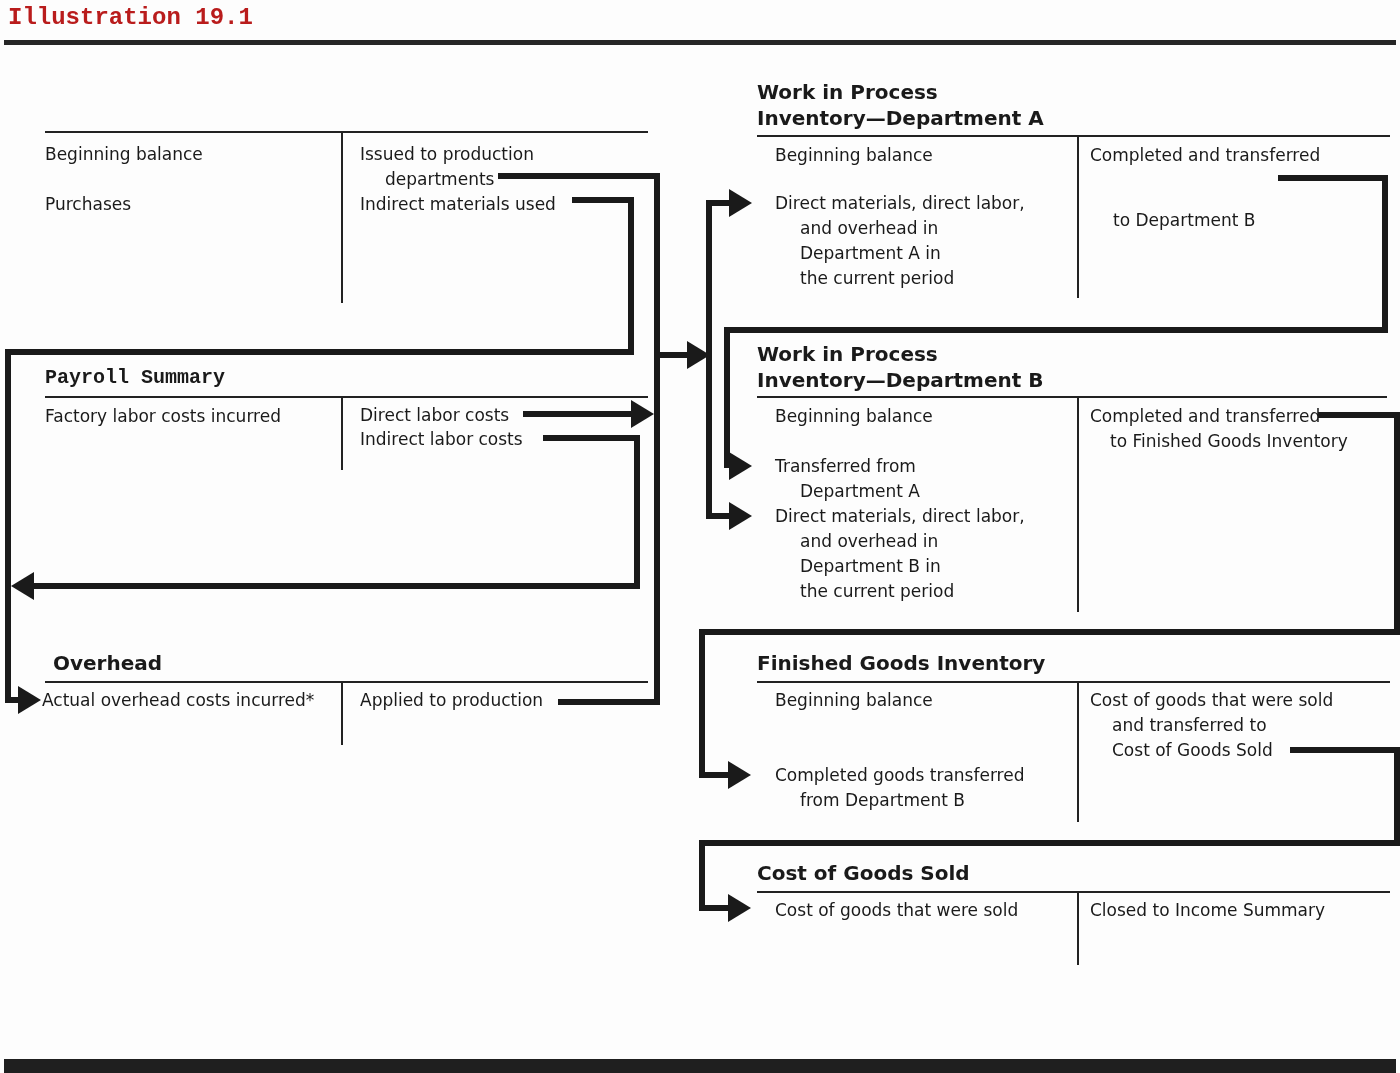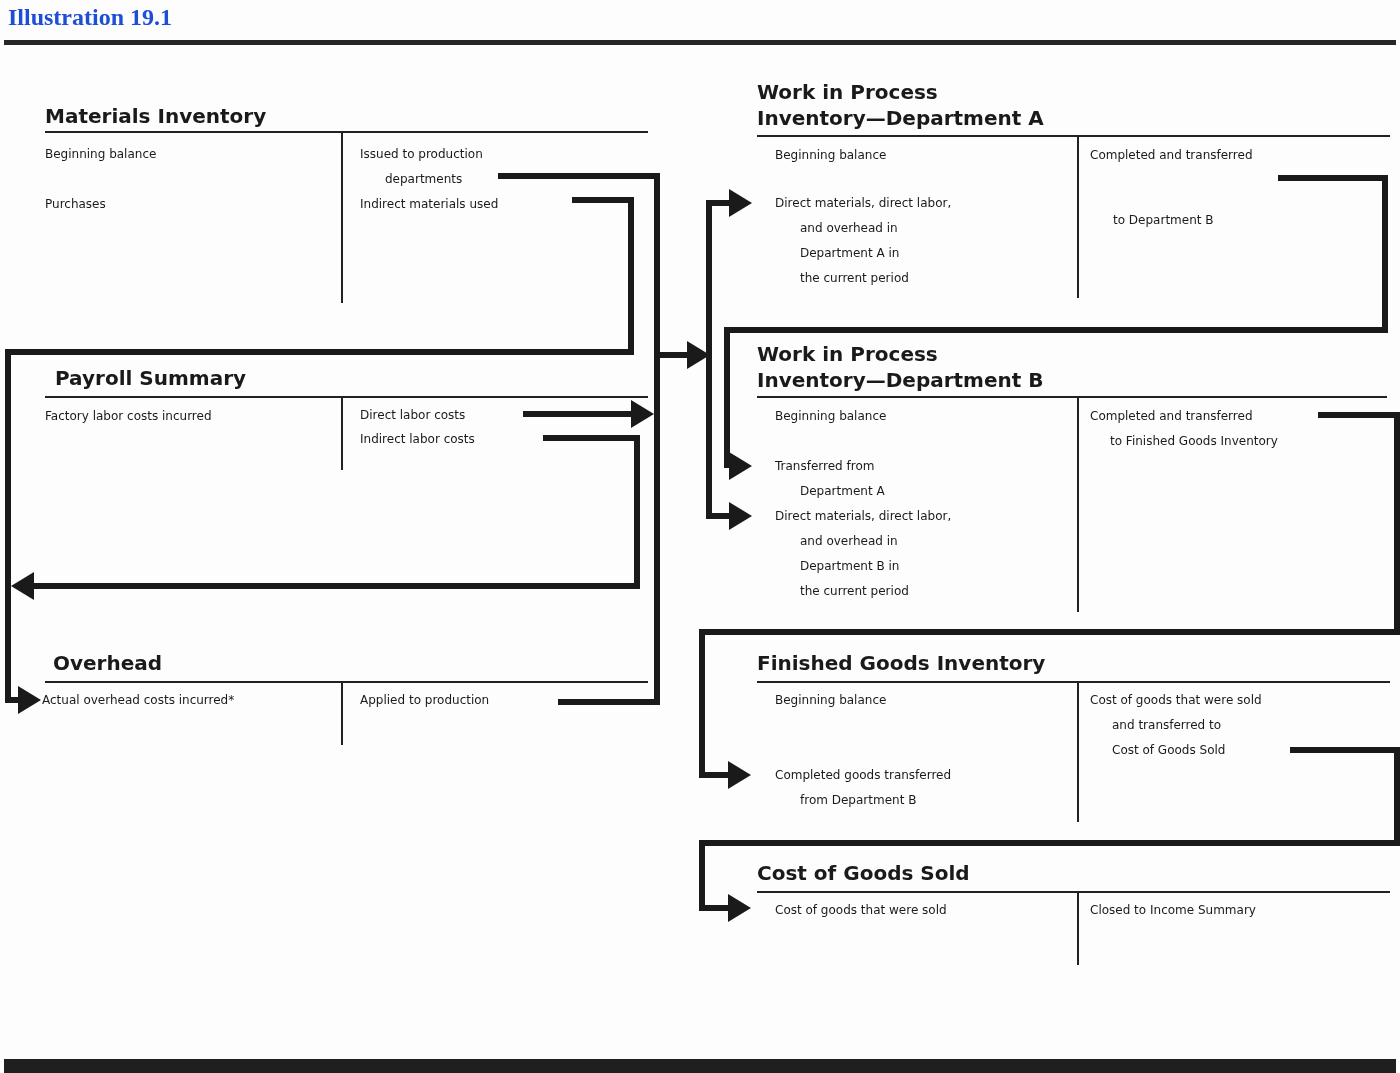--- a/index.html
+++ b/index.html
@@ -3,24 +3,24 @@
 <meta charset="utf-8">
 <style>
   * { margin:0; padding:0; box-sizing:border-box; }
   html,body { background:#ffffff; }
   #page {
     position:relative; width:1400px; height:1073px;
     background:#fdfdfd; color:#1a1a1a;
     font-family:"DejaVu Sans", sans-serif; overflow:hidden;
   }
   .heading-label, .heading-title {
-    position:absolute; font-family:Liberation Serif, serif;
-    font-weight:bold; font-size:24px; white-space:nowrap; color:#1d4ed8;
+    position:absolute; font-family:Liberation Mono, monospace;
+    font-weight:bold; font-size:24px; white-space:nowrap; color:#b91c1c;
   }
-  .t { position:absolute; font-size:12px; line-height:24px; white-space:nowrap; }
+  .t { position:absolute; font-size:17px; line-height:24px; white-space:nowrap; }
   .acct-title { position:absolute; font-weight:bold; font-size:20px; line-height:26px; text-align:left; white-space:nowrap; }
   .thin-h { position:absolute; height:2px; background:#222; }
   .thin-v { position:absolute; width:2px; background:#222; }
   .thick-h { position:absolute; height:6px; background:#1a1a1a; }
   .thick-v { position:absolute; width:6px; background:#1a1a1a; }
   .arr-r { position:absolute; width:0; height:0;
     border-top:14px solid transparent; border-bottom:14px solid transparent;
     border-left:23px solid #1a1a1a; }
   .arr-l { position:absolute; width:0; height:0;
     border-top:14px solid transparent; border-bottom:14px solid transparent;
@@ -29,30 +29,29 @@
   .footnote { position:absolute; font-size:15px; white-space:nowrap; }
 </style>
 </head>
 <body>
 
 <div id="page">
 
   <div class="heading-label" style="left:8px; top:4px;">Illustration 19.1</div>
   <div class="rule" style="left:4px; top:40px; width:1392px; height:5px;"></div>
 
-  <div class="acct-title" style="left:45px; top:103px; width:600px;">Materials Inventory</div>
   <div class="thin-h" style="left:45px; top:131px; width:603px;"></div>
   <div class="thin-v" style="left:341px; top:133px; height:170px;"></div>
   <div class="t" style="left:45px; top:142px;">Beginning balance</div>
   <div class="t" style="left:45px; top:192px;">Purchases</div>
   <div class="t" style="left:360px; top:142px;">Issued to production</div>
   <div class="t" style="left:385px; top:167px;">departments</div>
   <div class="t" style="left:360px; top:192px;">Indirect materials used</div>
 
-  <div class="acct-title" style="left:55px; top:365px; width:600px;">Payroll Summary</div>
+  <div class="acct-title" style="left:45px; top:365px; width:600px;font-family:Liberation Mono, monospace;">Payroll Summary</div>
   <div class="thin-h" style="left:45px; top:396px; width:603px;"></div>
   <div class="thin-v" style="left:341px; top:398px; height:72px;"></div>
   <div class="t" style="left:45px; top:404px;">Factory labor costs incurred</div>
   <div class="t" style="left:360px; top:403px;">Direct labor costs</div>
   <div class="t" style="left:360px; top:427px;">Indirect labor costs</div>
 
   <div class="acct-title" style="left:53px; top:650px; width:600px;">Overhead</div>
   <div class="thin-h" style="left:45px; top:681px; width:603px;"></div>
   <div class="thin-v" style="left:341px; top:683px; height:62px;"></div>
   <div class="t" style="left:42px; top:688px;">Actual overhead costs incurred*</div>

